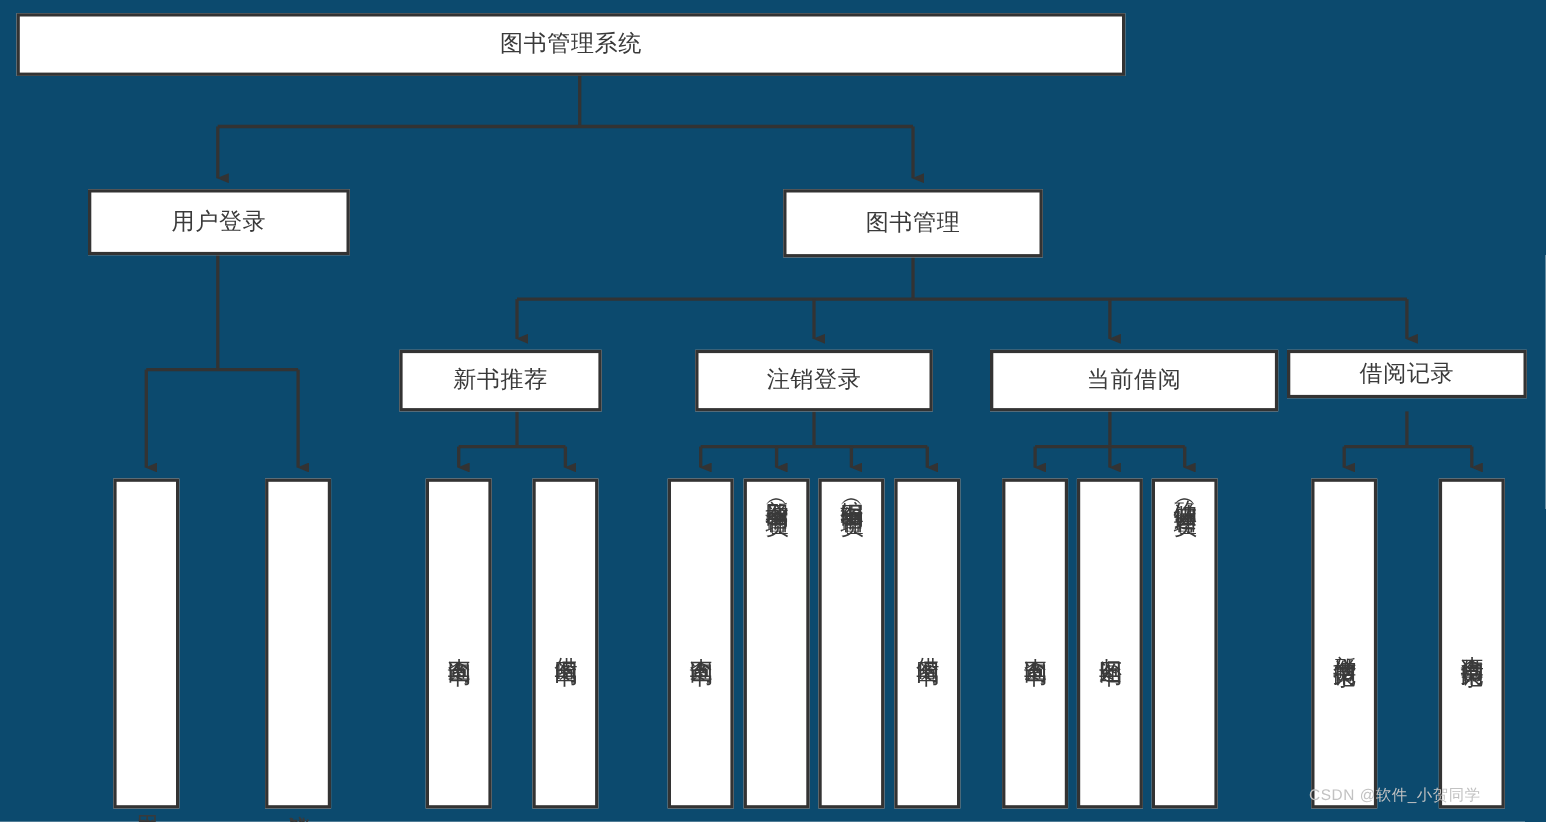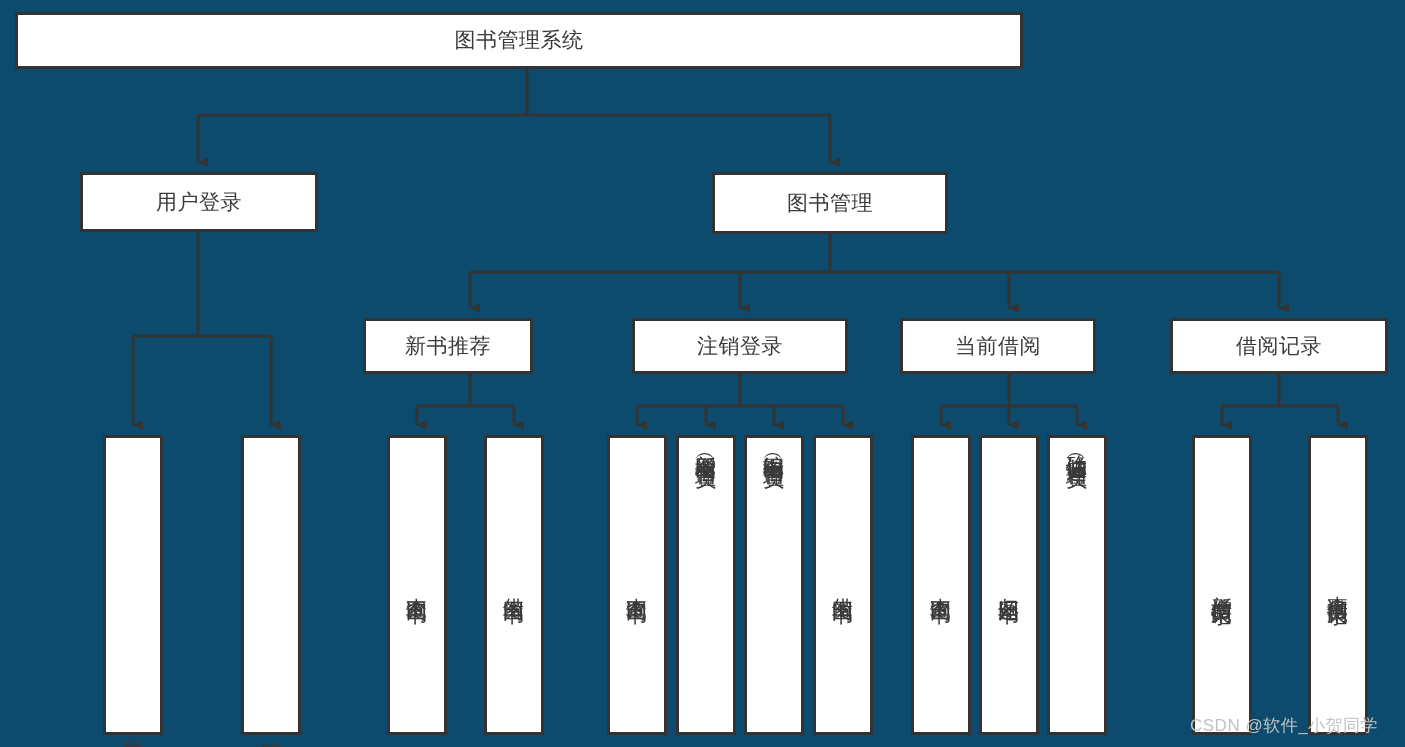--- a/index.html
+++ b/index.html
@@ -62,21 +62,21 @@
     position: absolute;
     left: 0;
     top: 0;
     width: 1405px;
     height: 747px;
     pointer-events: none;
   }
   .watermark {
     position: absolute;
     color: #c2c2c2;
-    font-size: 17px;
+    font-size: 14px;
     white-space: nowrap;
     letter-spacing: 0.5px;
   }
 </style>
 </head>
 <body>
 
 <div id="diagram-root">
 
   <svg class="conn-layer" viewBox="0 0 1405 747" width="1405" height="747">
@@ -134,33 +134,33 @@
   </div>
 
   <div class="node-box" style="left:80px; top:172px; width:238px; height:60px;">
     <span class="node-label">用户登录</span>
   </div>
 
   <div class="node-box" style="left:712px; top:172px; width:236px; height:62px;">
     <span class="node-label">图书管理</span>
   </div>
 
-  <div class="node-box" style="left:363px; top:318px; width:170px; height:56px;">
+  <div class="node-box" style="left:363px; top:318px; width:184px; height:56px;">
     <span class="node-label">新书推荐</span>
   </div>
 
   <div class="node-box" style="left:632px; top:318px; width:216px; height:56px;">
     <span class="node-label">注销登录</span>
   </div>
 
-  <div class="node-box" style="left:900px; top:318px; width:196px; height:56px;">
+  <div class="node-box" style="left:900px; top:318px; width:262px; height:56px;">
     <span class="node-label">当前借阅</span>
   </div>
 
-  <div class="node-box" style="left:1170px; top:318px; width:218px; height:56px;">
+  <div class="node-box" style="left:1170px; top:318px; width:218px; height:44px;">
     <span class="node-label">借阅记录</span>
   </div>
 
   <div class="node-box vertical v-bottom" style="left:103px; top:435px; width:60px; height:300px;">
     <span class="node-label">用户登录</span>
   </div>
 
   <div class="node-box vertical v-bottom" style="left:241px; top:435px; width:60px; height:300px;">
     <span class="node-label">注销登录</span>
   </div>

